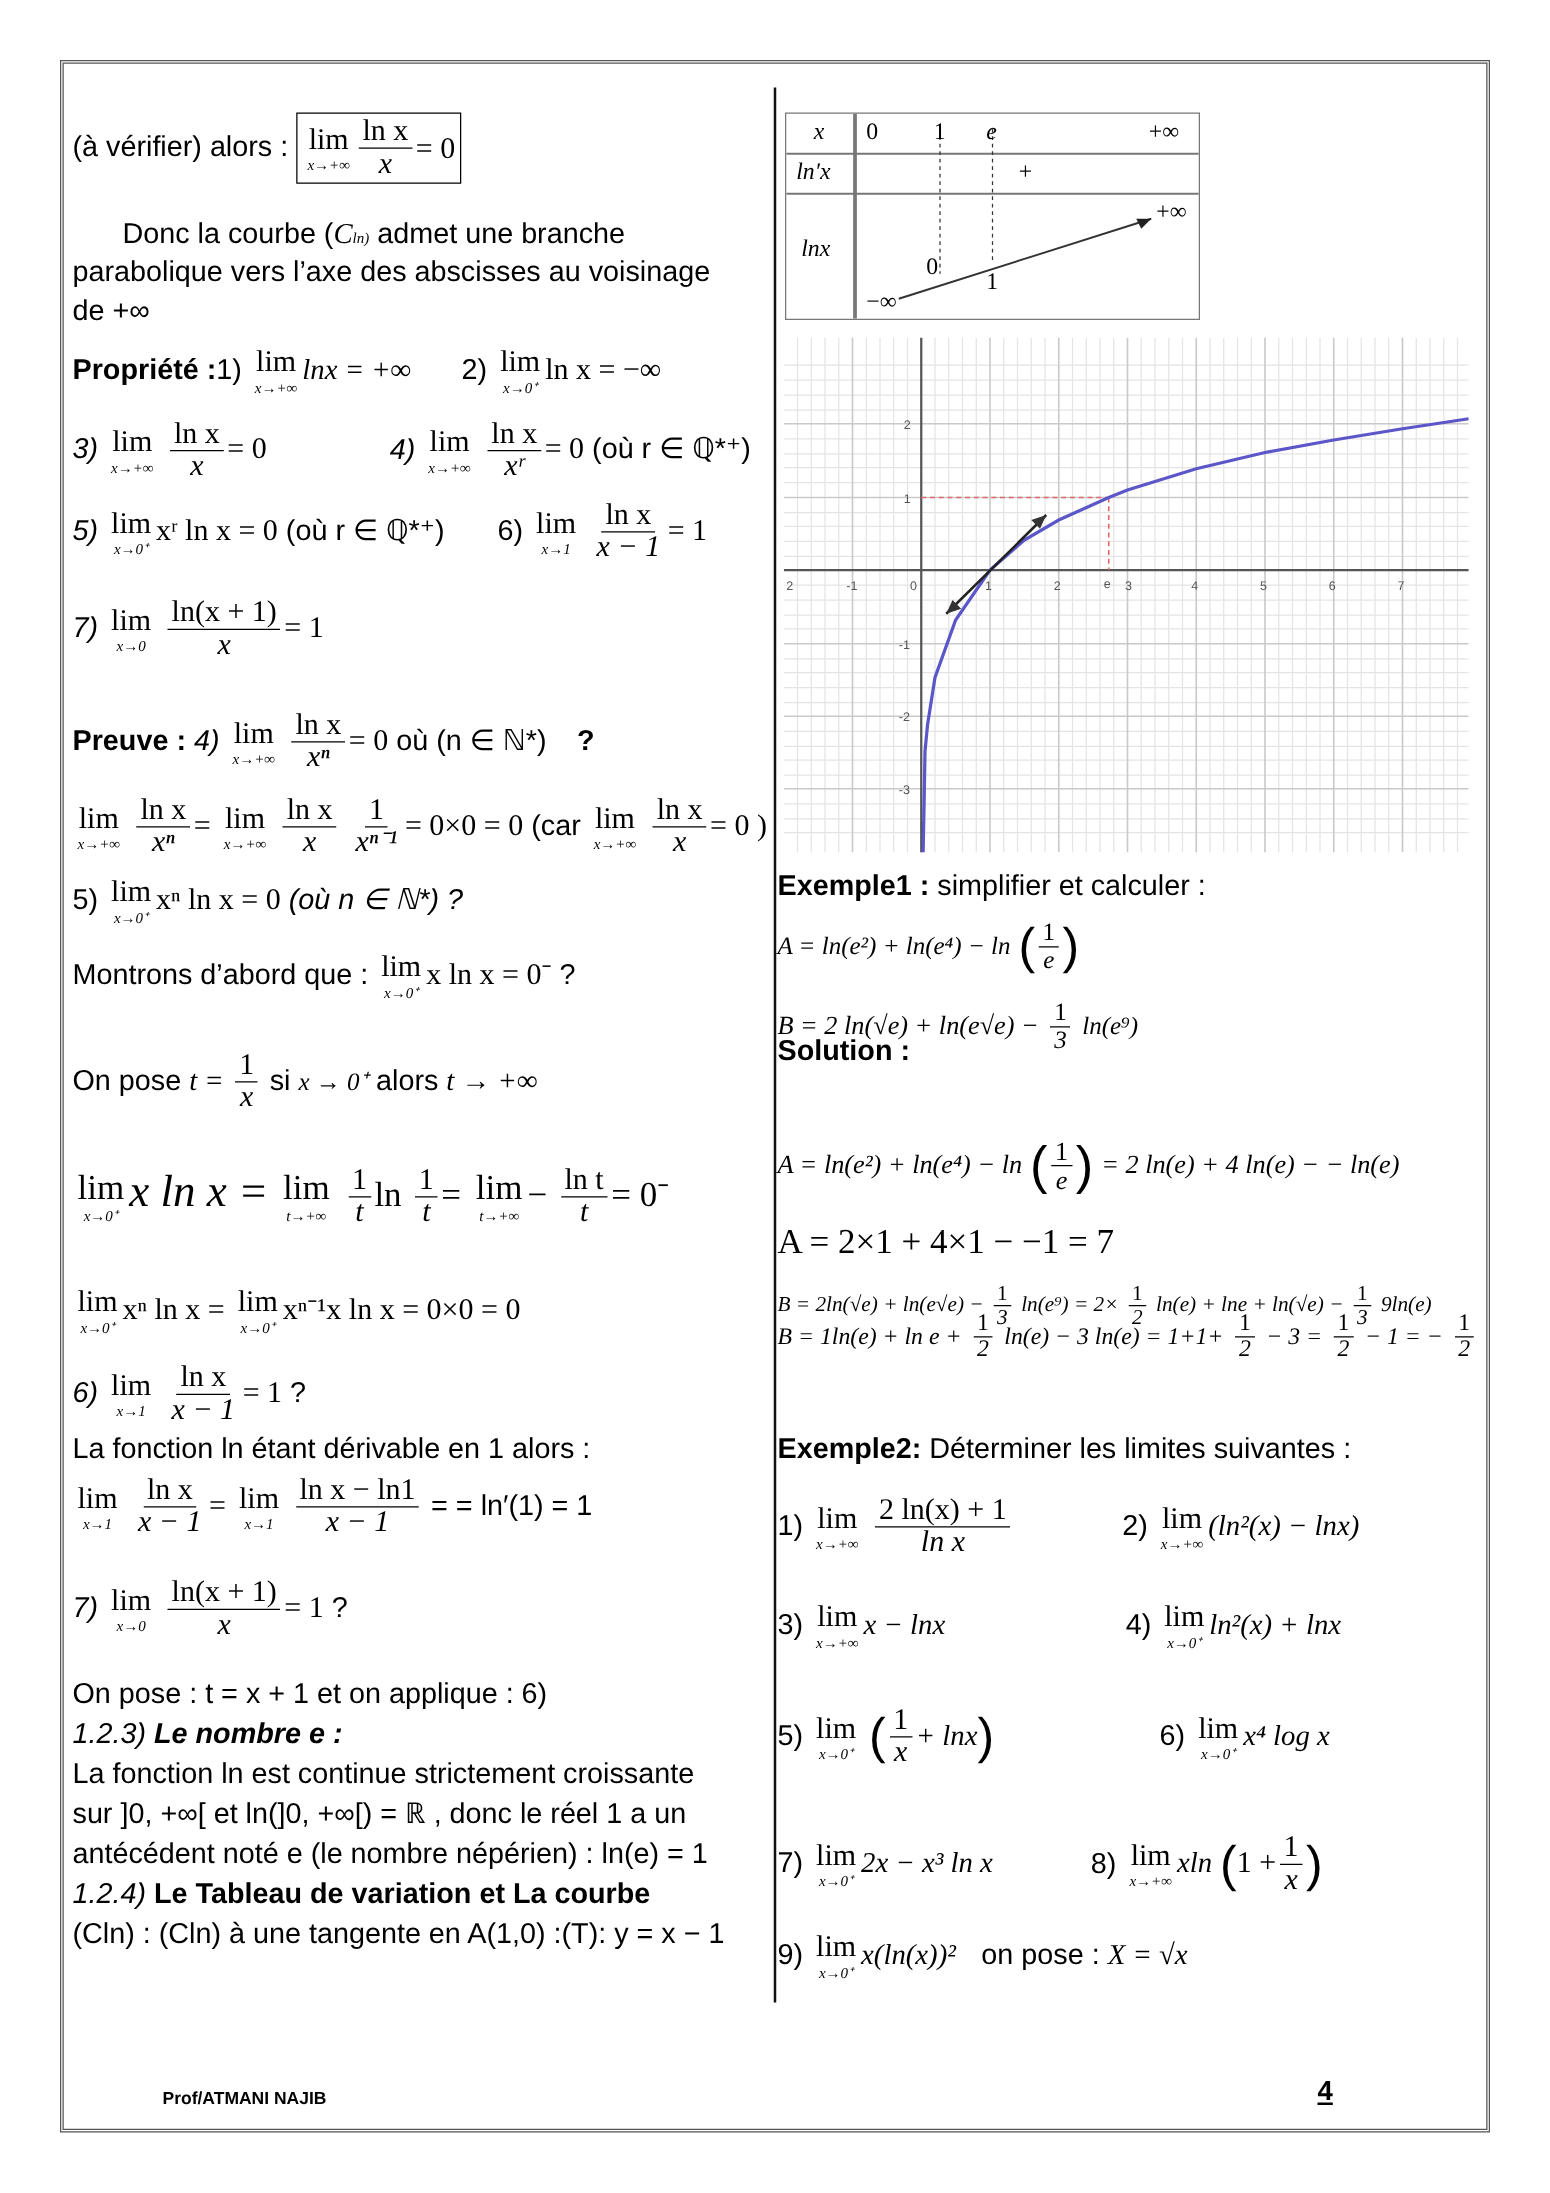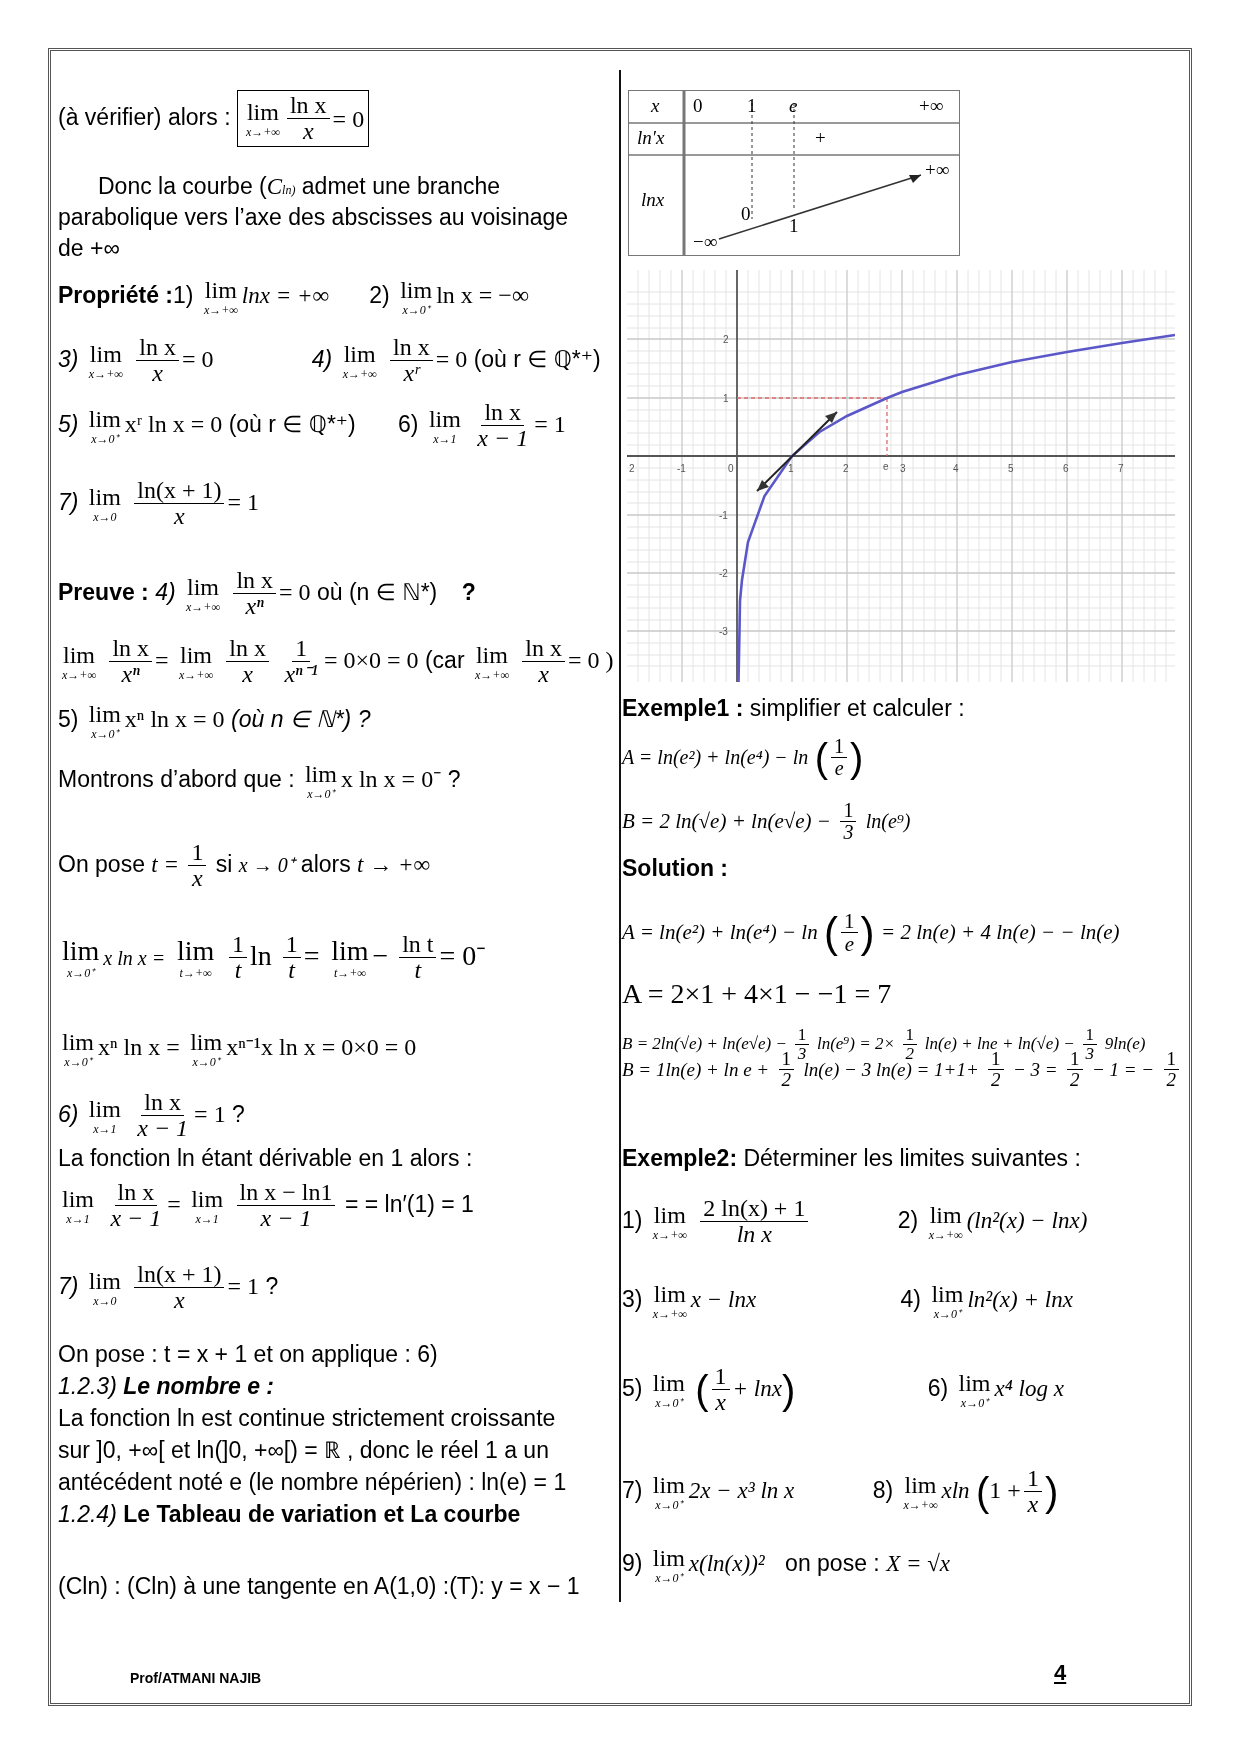--- a/index.html
+++ b/index.html
@@ -196,21 +196,21 @@
     <span>si</span>
     <span class="mi" style="font-size:20px;">x → 0⁺</span>
     <span>alors</span>
     <span class="mi">t → +∞</span>
   </div>
 
   <div class="blk" style="top:932px; font-size:28px;">
     <span class="lim">
         <span class="w" style="font-size:28px;">lim</span>
         <span class="u">x→0⁺</span>
-      </span><span class="mi" style="font-size:20px;">x ln x =</span>
+      </span><span class="mi" style="font-size:36px;">x ln x =</span>
     <span class="lim">
         <span class="w" style="font-size:28px;">lim</span>
         <span class="u">t→+∞</span>
       </span>
     <span class="frac">
         <span class="n">1</span>
         <span class="d">t</span>
       </span><span class="m" style="font-size:28px;">ln</span>
     <span class="frac">
         <span class="n">1</span>
@@ -288,21 +288,21 @@
   <div class="blk" style="top:1338px;">On pose : t = x + 1 et on applique : 6)</div>
   <div class="blk" style="top:1370px;font-style:italic;">
     <span>1.2.3)</span> <span class="b">Le nombre e :</span>
   </div>
   <div class="blk" style="top:1402px;">La fonction ln est continue strictement croissante</div>
   <div class="blk" style="top:1434px;">sur ]0, +∞[ et ln(]0, +∞[) = ℝ , donc le réel 1 a un</div>
   <div class="blk" style="top:1466px;">antécédent noté e (le nombre népérien) : ln(e) = 1</div>
   <div class="blk" style="top:1498px;">
     <span class="it">1.2.4)</span> <span class="b">Le Tableau de variation et La courbe</span>
   </div>
-  <div class="blk" style="top:1530px;margin-top:40px;">(Cln) : (Cln) à une tangente en A(1,0) :(T): y = x − 1</div>
+  <div class="blk" style="top:1530px;">(Cln) : (Cln) à une tangente en A(1,0) :(T): y = x − 1</div>
 </div>
 
 <div class="vt">
   <svg width="330" height="164" viewBox="0 0 330 164">
     <line x1="0" y1="32" x2="330" y2="32" stroke="#777" stroke-width="1.5"></line>
     <line x1="0" y1="64" x2="330" y2="64" stroke="#777" stroke-width="1.5"></line>
     <line x1="55" y1="0" x2="55" y2="164" stroke="#777" stroke-width="3"></line>
     <line x1="123" y1="12" x2="123" y2="128" stroke="#333" stroke-dasharray="3,3"></line>
     <line x1="165" y1="12" x2="165" y2="118" stroke="#333" stroke-dasharray="3,3"></line>
     <line x1="90" y1="148" x2="292" y2="84" stroke="#333" stroke-width="1.5"></line>
@@ -450,21 +450,21 @@
       </span><span style="font-size:40px; font-weight:lighter; vertical-align:middle;">)</span>
   </div>
   <div class="blk" style="top:800px;">
     <span class="mi" style="font-size:21px;">B = 2 ln(√e) + ln(e√e) −</span>
     <span class="frac" style="font-size:20px;">
         <span class="n">1</span>
         <span class="d">3</span>
       </span>
     <span class="mi" style="font-size:20px;">ln(e⁹)</span>
   </div>
-  <div class="blk" style="top:852px;">
+  <div class="blk" style="top:824px;">
     <span class="b">Solution :</span>
   </div>
   <div class="blk" style="top:910px;">
     <span class="mi" style="font-size:21px;">A = ln(e²) + ln(e⁴) − ln</span>
     <span style="font-size:42px; vertical-align:middle;">(</span><span class="frac" style="font-size:21px;">
         <span class="n">1</span>
         <span class="d">e</span>
       </span><span style="font-size:42px; vertical-align:middle;">)</span>
     <span class="mi" style="font-size:21px;text-align:right;">= 2 ln(e) + 4 ln(e) − − ln(e)</span>
   </div>

